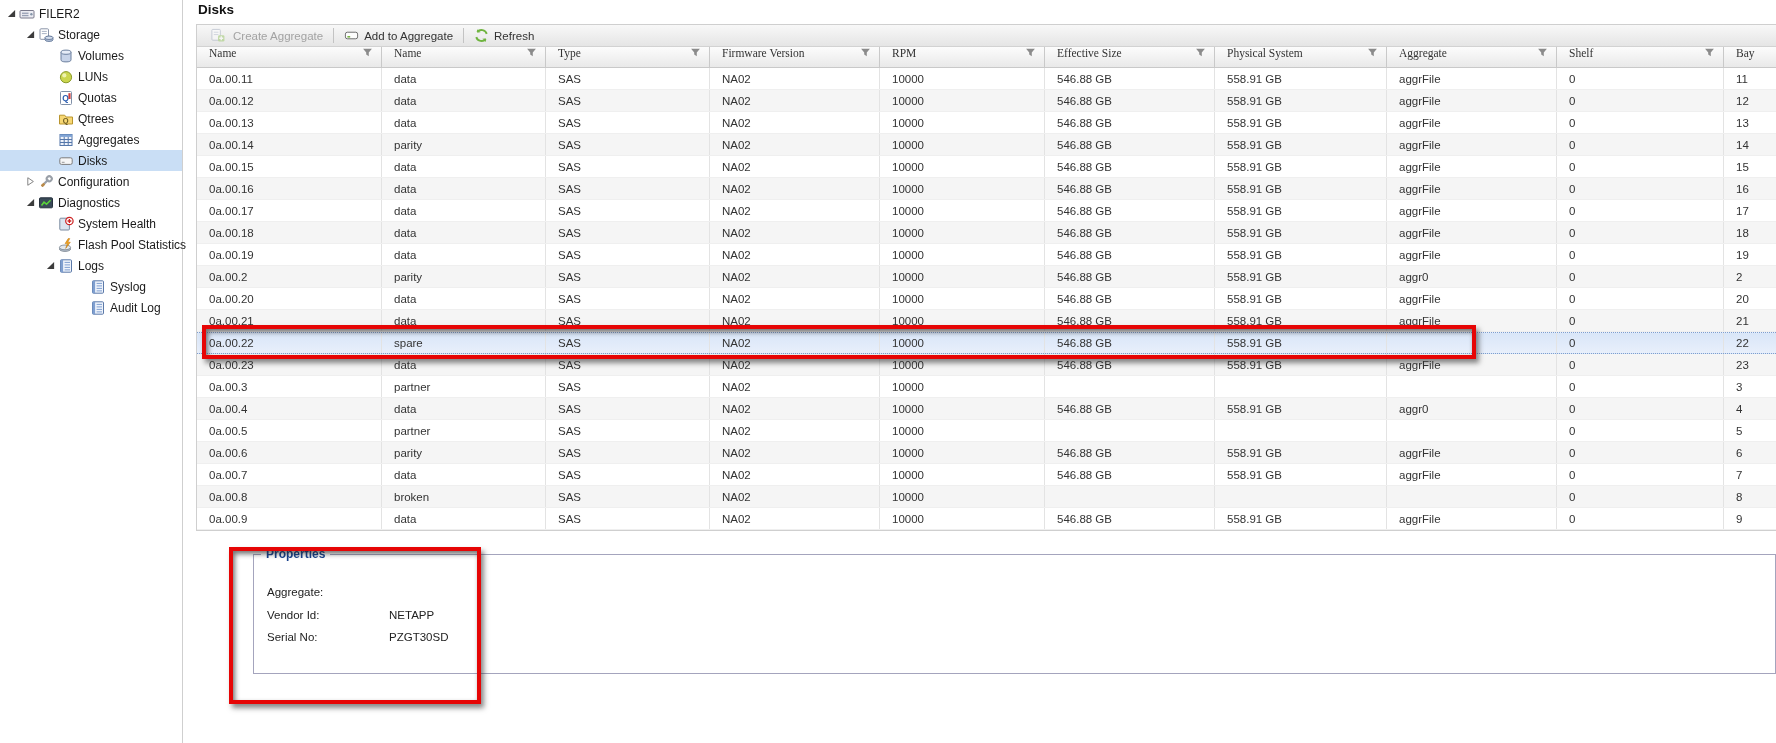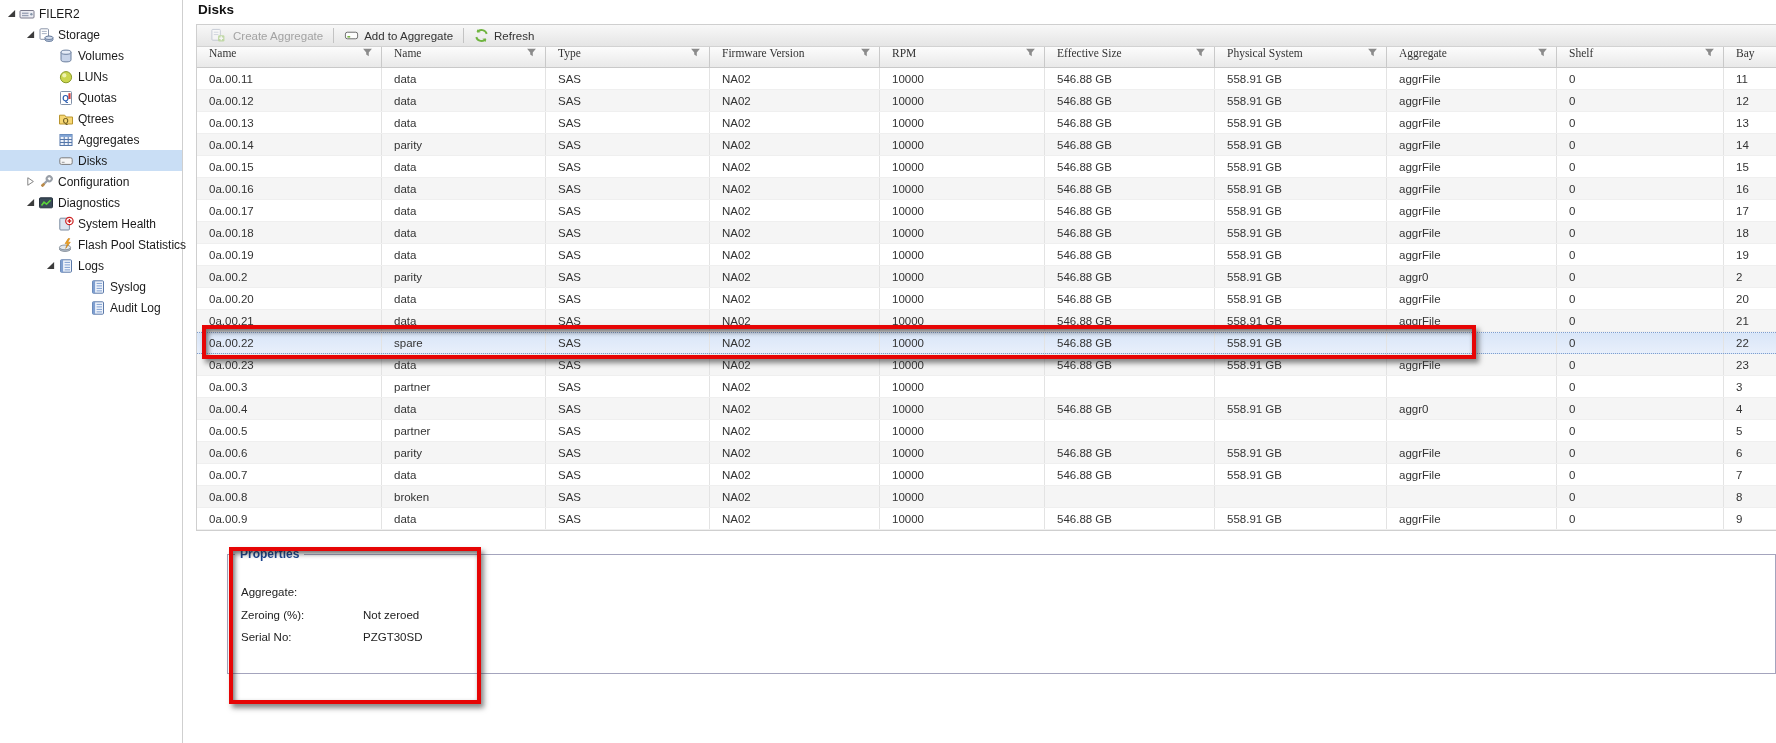--- a/index.html
+++ b/index.html
@@ -54,21 +54,21 @@
     border-right:1px solid #e3e3e3; overflow:hidden; white-space:nowrap;
   }
   .grid-row .cell:last-child { border-right:none; }
   .grid-row.selected {
     background:linear-gradient(#d9e6f8,#e8effb);
     border-top:1px dotted #7f9fce; border-bottom:1px dotted #7f9fce;
   }
 
   
   .props {
-    position:relative; margin:23px 0 0 31px; border:1px solid #a4a4bd;
+    position:relative; margin:23px 0 0 57px; border:1px solid #a4a4bd;
     padding:26px 0 8px 13px; min-height:120px;
   }
   .props-legend {
     position:absolute; top:-8px; left:7px; background:#fff; padding:0 5px;
     color:#16408c; font-weight:bold; font-size:12px;
   }
   .prop-row { display:flex; height:22.5px; align-items:center; }
   .prop-label { width:122px; font-size:11.5px; color:#222; }
   .prop-value { font-size:11.5px; color:#222; }
 
@@ -666,22 +666,22 @@
 
   <div class="props">
     <span class="props-legend">Properties</span>
 
     <div id="props-root">
         <div class="prop-row">
         <span class="prop-label">Aggregate:</span>
         <span class="prop-value"></span>
       </div>
         <div class="prop-row">
-        <span class="prop-label">Zeroing (%):</span>
-        <span class="prop-value">Not zeroed</span>
+        <span class="prop-label">Vendor Id:</span>
+        <span class="prop-value">NETAPP</span>
       </div>
         <div class="prop-row">
         <span class="prop-label">Serial No:</span>
         <span class="prop-value">PZGT30SD</span>
       </div>
       </div>
   </div>
 </div>
 
 <div class="redbox redbox-row"></div>

